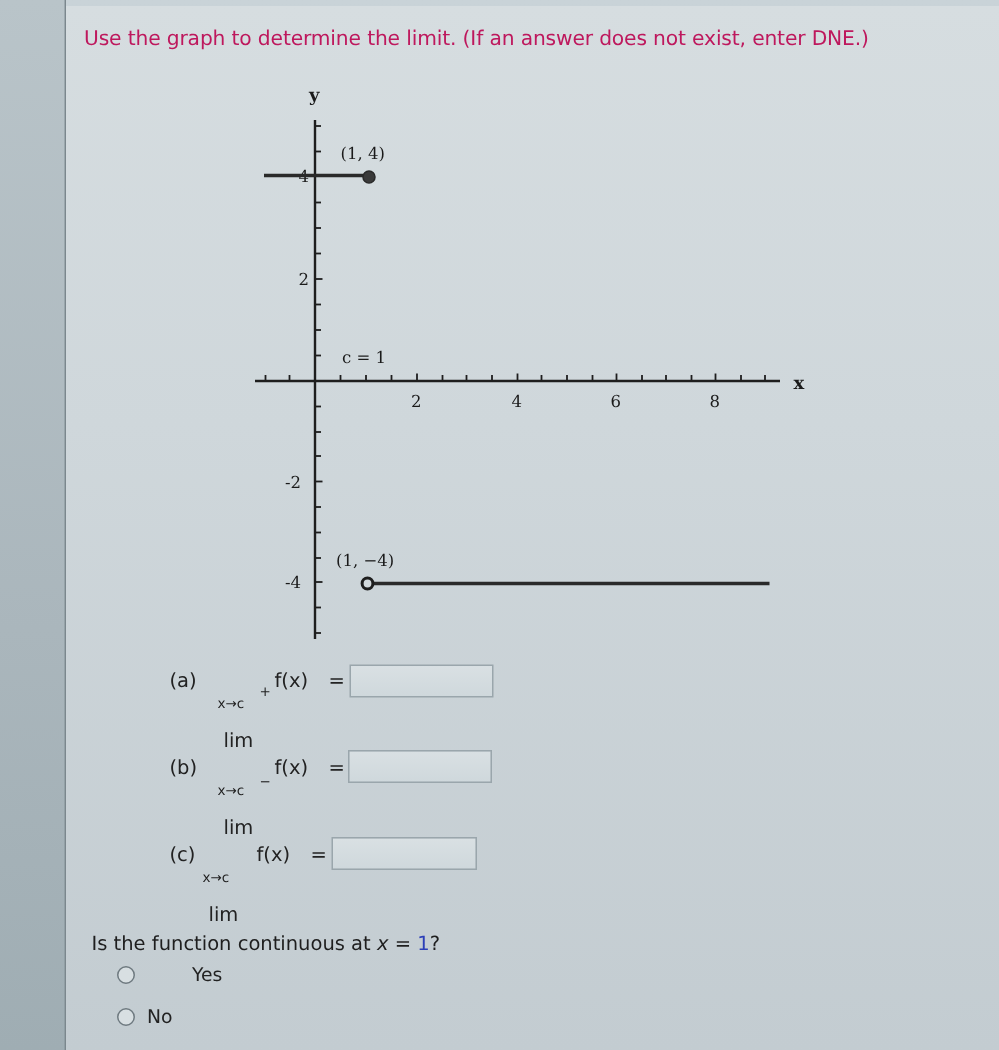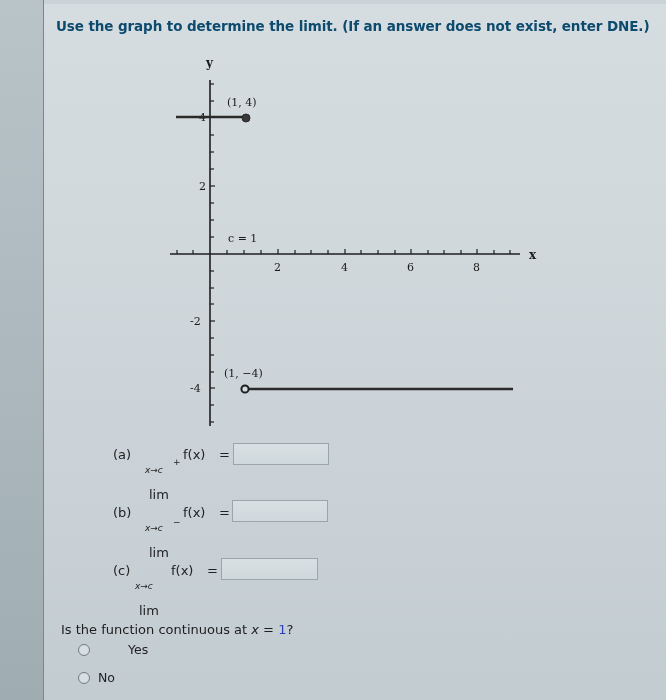--- a/index.html
+++ b/index.html
@@ -12,29 +12,29 @@
   .left-gutter {
     position: absolute; left: 0; top: 0; width: 43px; height: 700px;
     background: linear-gradient(180deg, #b9c4c9 0%, #aab6bc 60%, #9fadb3 100%);
     border-right: 1px solid #7b878d;
   }
   .panel {
     position: absolute; left: 44px; top: 4px; width: 622px; height: 696px;
     background: linear-gradient(180deg, #d6dde0 0%, #cfd7db 40%, #c3ccd1 100%);
   }
   .instructions {
-    position: absolute; left: 56px; top: 18px; font-size: 13.5px; font-weight: bold;
-    letter-spacing: -0.1px; color: #0c4a6e;
+    position: absolute; left: 56px; top: 18px; font-size: 13.5px; font-weight: normal;
+    letter-spacing: -0.1px; color: #be185d;
   }
   svg.graph { position: absolute; left: 0; top: 0; }
   .graph text { font-family: "DejaVu Serif", serif; fill: #1a1a1a; }
   .q { position: absolute; font-size: 13px; color: #222; }
   .q .lbl { position: absolute; left: 0; top: 0; }
   .q .lim { position: absolute; top: 0; margin-top: 40px; }
-  .q .sub { position: absolute; font-size: 9px; font-style: italic; }
+  .q .sub { position: absolute; font-size: 9px; }
   .q .fx { position: absolute; top: 0; }
   .q .eq { position: absolute; top: 0; }
   .answer-box {
     position: absolute; height: 22px; border: 1px solid #9aa6ac;
     background: linear-gradient(180deg, #d9e0e3, #cfd8dc); box-sizing: border-box;
   }
   .continuity {
     position: absolute; left: 61px; top: 622px; font-size: 13px; color: #1e1e1e;
   }
   .continuity .xv { font-style: italic; }

